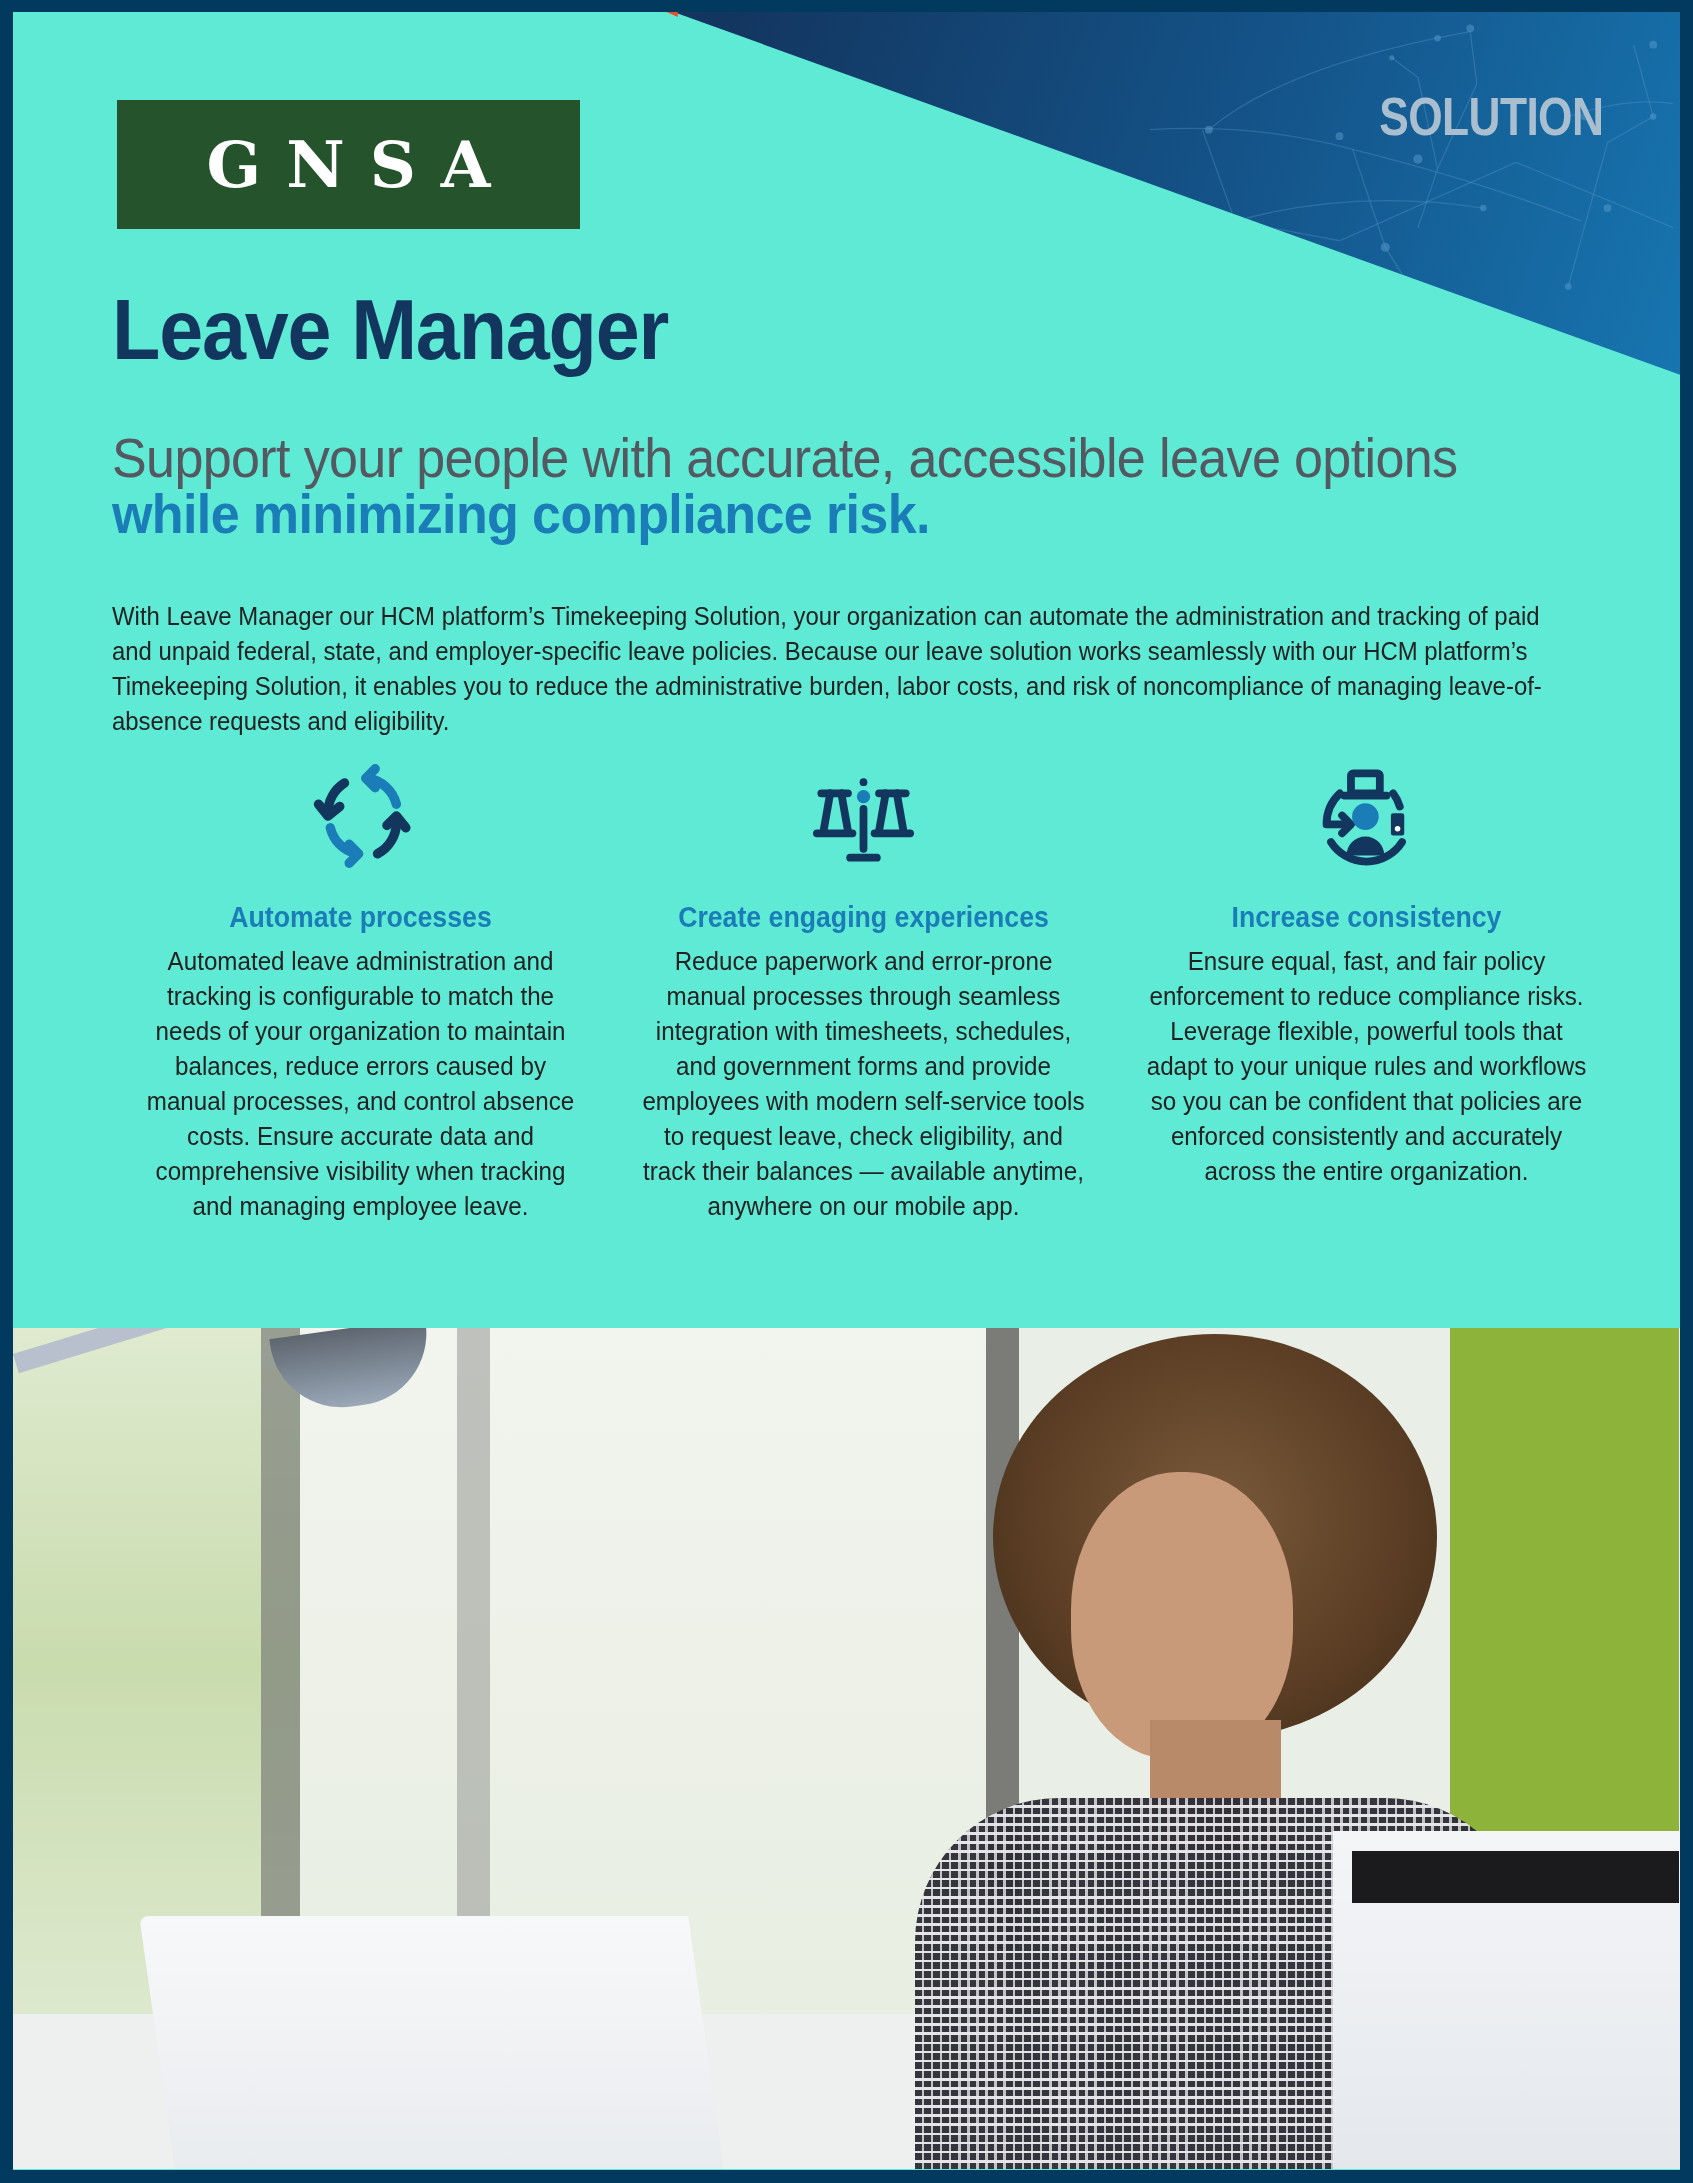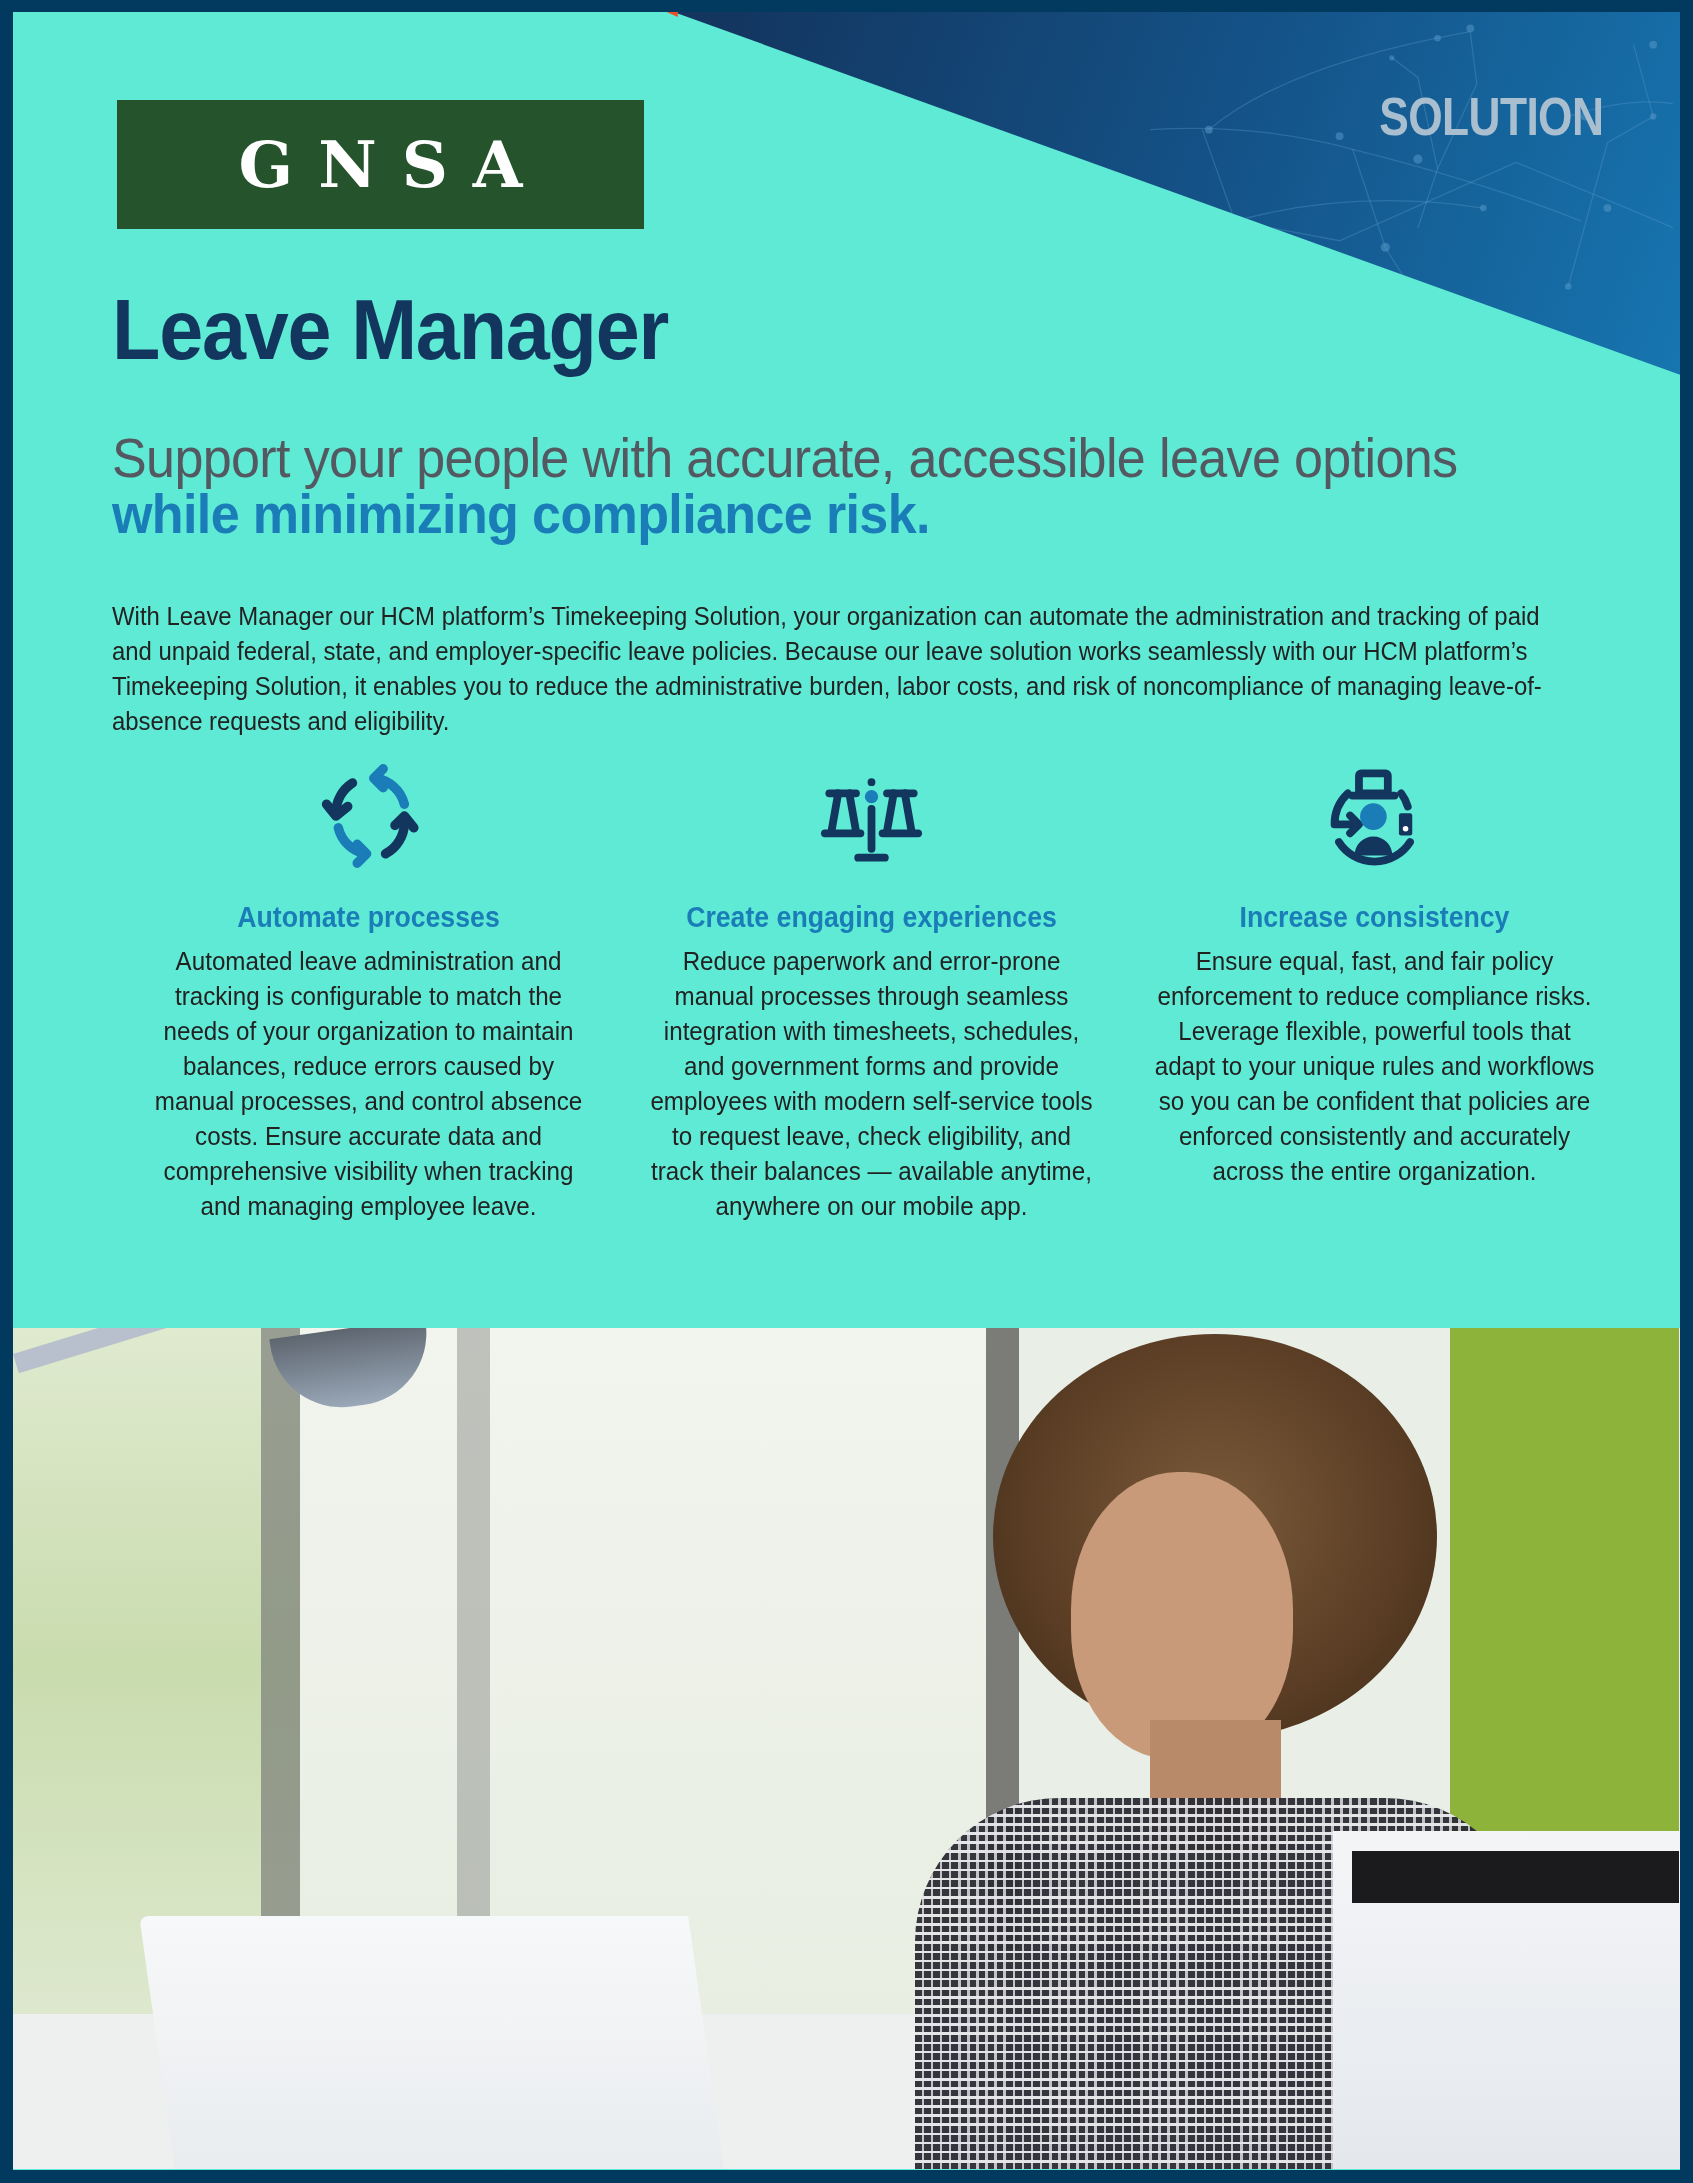--- a/index.html
+++ b/index.html
@@ -23,21 +23,21 @@
     background: #e8502a; clip-path: polygon(0 0, 100% 0, 100% 100%);
   }
   .banner svg { position: absolute; left: 0; top: 0; }
   .solution-label {
     position: absolute; right: 77px; top: 73px;
     font-size: 54px; font-weight: 700; color: #a9bfd0; letter-spacing: -0.7px;
     transform: scaleX(0.82); transform-origin: right top;
   }
   
   .logo {
-    position: absolute; left: 104px; top: 88px; width: 527px; height: 129px;
+    position: absolute; left: 104px; top: 88px; width: 463px; height: 129px;
     background: #24532c; display: flex; align-items: center; justify-content: center;
   }
   .logo-text {
     font-family: "DejaVu Serif", serif; font-size: 64px; color: #ffffff;
     letter-spacing: 25px; padding-left: 25px; font-weight: 700;
   }
   .title {
     position: absolute; left: 99px; top: 268px;
     font-size: 86px; font-weight: 700; color: #12365e; letter-spacing: -1.3px;
     transform: scaleX(0.92); transform-origin: left top; white-space: nowrap;
@@ -47,21 +47,21 @@
     font-size: 56px; line-height: 56px; color: #545861; letter-spacing: -0.7px;
     transform: scaleX(0.93); transform-origin: left top;
   }
   .subtitle .hl { color: #1a7db8; font-weight: 700; }
   .intro {
     position: absolute; left: 99px; top: 587px; width: 1568px;
     font-size: 26px; line-height: 35px; color: #222;
     transform: scaleX(0.92); transform-origin: left top;
   }
   .features {
-    position: absolute; left: 114px; top: 745px; width: 1489px; height: 523px;
+    position: absolute; left: 106px; top: 745px; width: 1489px; height: 523px;
     display: flex; justify-content: space-between;
   }
   .feature { width: 483px; text-align: center; position: relative; }
   .feature .icon { height: 118px; display: flex; justify-content: center; align-items: center; }
   .feature h3 {
     margin: 26px 0 0 0; font-size: 29px; font-weight: 700; color: #1a7db8;
     transform: scaleX(0.92); white-space: nowrap;
   }
   .feature p {
     margin: 10.5px 0 0 0; font-size: 26px; line-height: 35px; color: #222;

